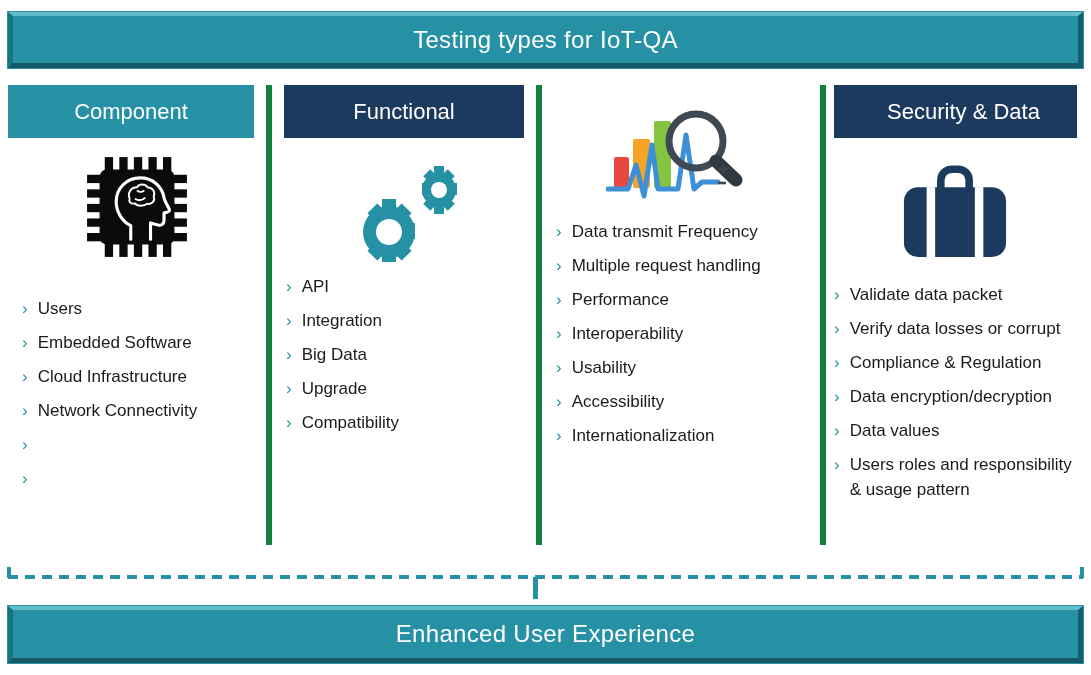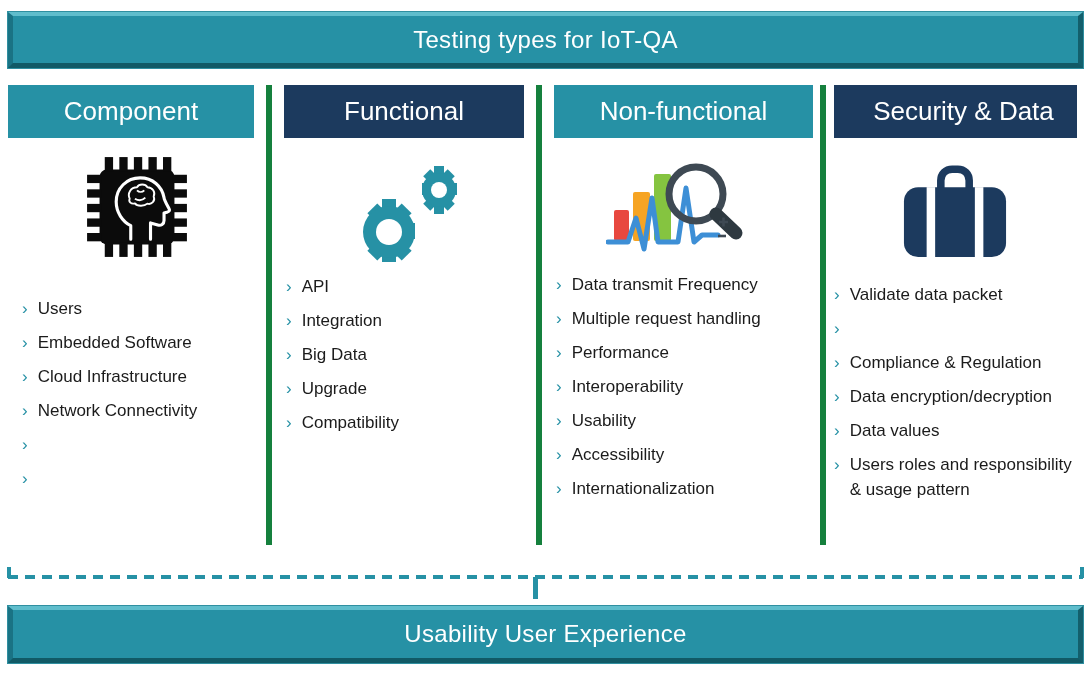--- a/index.html
+++ b/index.html
@@ -19,21 +19,21 @@
   .banner-top{top:12px;height:56px;}
   .banner-bottom{top:606px;height:57px;}
 
   
   .cols{position:absolute;left:8px;top:85px;width:1075px;height:460px;display:flex;}
   .col{box-sizing:border-box;}
   .col+.col{border-left:6px solid #15803d;}
   .col0{width:258px;} .col1{width:270px;} .col2{width:284px;} .col3{width:263px;}
 
   .col-header{height:53px;display:flex;align-items:center;justify-content:center;
-              color:#ffffff;font-size:26px;}
+              color:#ffffff;font-size:22px;}
   .col0 .col-header{margin:0 12px 0 0;}
   .col1 .col-header{margin:0 12px;}
   .col2 .col-header{margin:0 7px 0 12px;}
   .col3 .col-header{margin:0 6px 0 8px;padding-left:16px;}
 
   .icon-row{height:118px;display:flex;align-items:center;justify-content:center;padding-top:10px;}
 
   ul.items{list-style:none;margin:0;padding:0 6px 0 14px;}
   .col0 ul.items{padding-top:30px;}
   .col1 ul.items{padding-top:8px;}
@@ -174,23 +174,20 @@
             <span>Upgrade</span>
           </li>
           <li>
             <span class="bullet">›</span>
             <span>Compatibility</span>
           </li>
         </ul>
     </div>
 
     <div class="col col2">
-      <div class="col-header" style="background: rgb(38, 145, 165);">
-        <span>Non-functional</span>
-      </div>
       <div class="icon-row">
         <svg width="150" height="110" viewBox="0 0 150 110">
           <rect x="8" y="58" width="15" height="31" rx="2" fill="#E8483F"></rect>
           <rect x="27" y="40" width="17" height="49" rx="2" fill="#F6A423"></rect>
           <rect x="48" y="22" width="17" height="67" rx="2" fill="#85C440"></rect>
           <polyline points="2,90 22,90 30,66 38,97 46,46 52,90 72,90 80,36 88,90 96,83 112,83" fill="none" stroke="#3D8FD6" stroke-width="5" stroke-linejoin="round" stroke-linecap="round"></polyline>
           <circle cx="90" cy="42" r="27" fill="none" stroke="#3E4953" stroke-width="7"></circle>
           <line x1="110" y1="62" x2="130" y2="81" stroke="#2E3940" stroke-width="13" stroke-linecap="round"></line>
           <path d="M113,70 h9 M117.5,65.5 v9" stroke="#3E4953" stroke-width="2.6"></path>
           <path d="M112,84 h8" stroke="#3E4953" stroke-width="2.6"></path>
@@ -240,20 +237,21 @@
           <rect x="91" y="34" width="9" height="74" fill="#ffffff"></rect>
         </svg>
       </div>
       <ul class="items">
           <li>
             <span class="bullet">›</span>
             <span>Validate data packet</span>
           </li>
           <li>
             <span class="bullet">›</span>
+            <span>Verify data losses or corrupt</span>
           </li>
           <li>
             <span class="bullet">›</span>
             <span>Compliance &amp; Regulation</span>
           </li>
           <li>
             <span class="bullet">›</span>
             <span>Data encryption/decryption</span>
           </li>
           <li>
@@ -268,16 +266,16 @@
     </div>
 
   </div>
 
   <div class="dash-line"></div>
   <div class="dash-tick left"></div>
   <div class="dash-tick right"></div>
   <div class="connector"></div>
 
   <div class="banner banner-bottom">
-    <span>Usability User Experience</span>
+    <span>Enhanced User Experience</span>
   </div>
 
 </div>
 
 </body></html>

